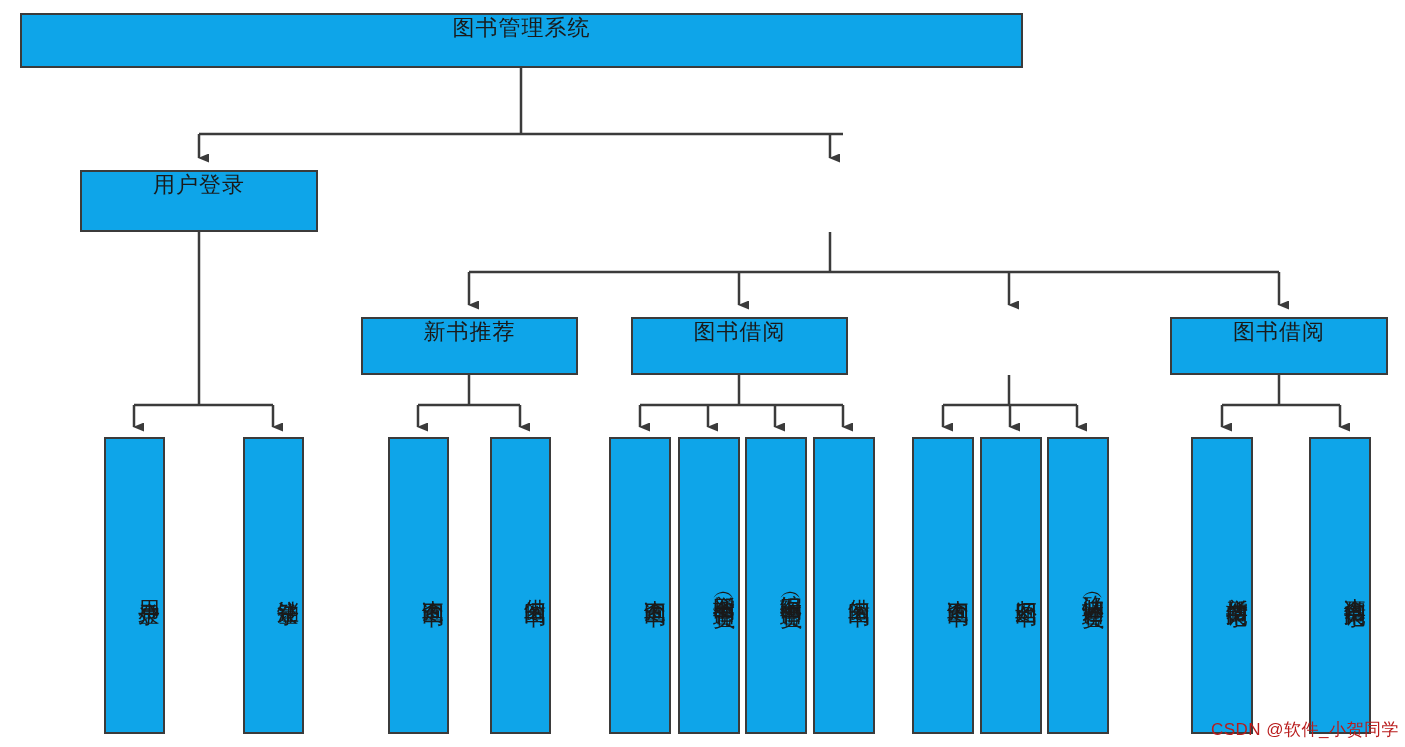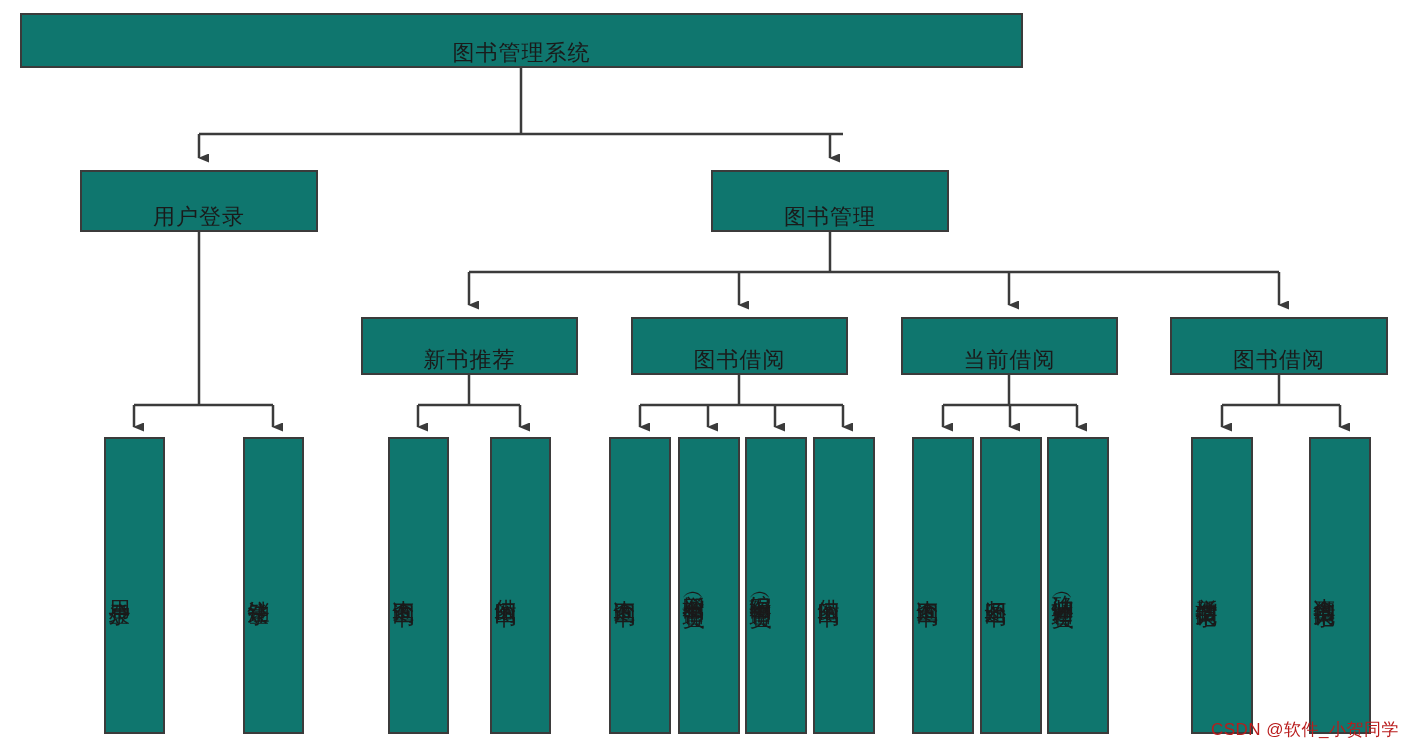--- a/index.html
+++ b/index.html
@@ -21,23 +21,23 @@
     position: absolute;
     left: 0;
     top: 0;
     width: 1405px;
     height: 747px;
   }
   .node {
     position: absolute;
     box-sizing: border-box;
     border: 2px solid #3b3b3b;
-    background: #0f766e;
+    background: #0ea5e9;
     display: flex;
-    align-items: flex-end;
+    align-items: flex-start;
     justify-content: center;
     color: #1a1a1a;
     z-index: 2;
   }
   .node.horiz {
     font-size: 22px;
     letter-spacing: 1px;
     line-height: 1.2;
   }
   .node.vert {
@@ -121,32 +121,26 @@
     </g>
   </svg>
 
   <div class="node horiz" style="left:20px; top:13px; width:1003px; height:55px;">
     <span>图书管理系统</span>
   </div>
 
   <div class="node horiz" style="left:80px; top:170px; width:238px; height:62px;">
     <span>用户登录</span>
   </div>
-  <div class="node horiz" style="left:711px; top:170px; width:238px; height:62px;">
-    <span>图书管理</span>
-  </div>
 
   <div class="node horiz" style="left:631px; top:317px; width:217px; height:58px;">
     <span>图书借阅</span>
   </div>
   <div class="node horiz" style="left:361px; top:317px; width:217px; height:58px;">
     <span>新书推荐</span>
-  </div>
-  <div class="node horiz" style="left:901px; top:317px; width:217px; height:58px;">
-    <span>当前借阅</span>
   </div>
   <div class="node horiz" style="left:1170px; top:317px; width:218px; height:58px;">
     <span>图书借阅</span>
   </div>
 
   <div class="node vert" style="left:104px; top:437px; width:61px; height:297px;">
     <span class="vtext">用户登录</span>
   </div>
   <div class="node vert" style="left:243px; top:437px; width:61px; height:297px;">
     <span class="vtext">注销登录</span>

